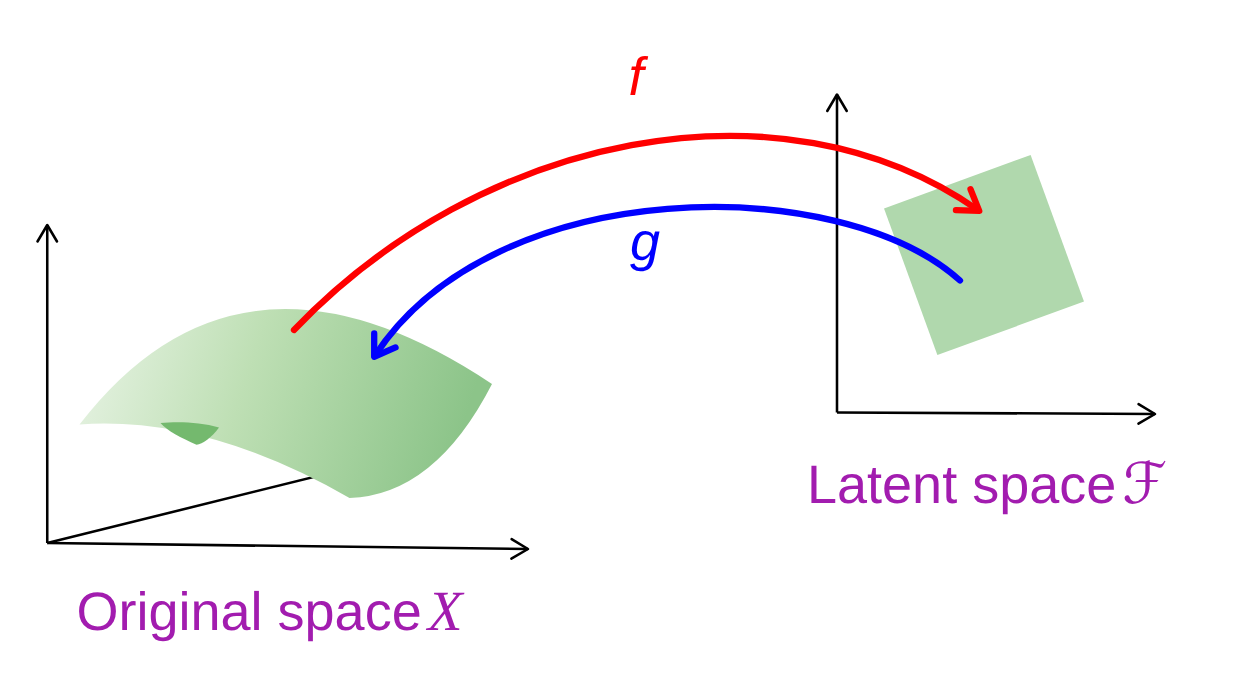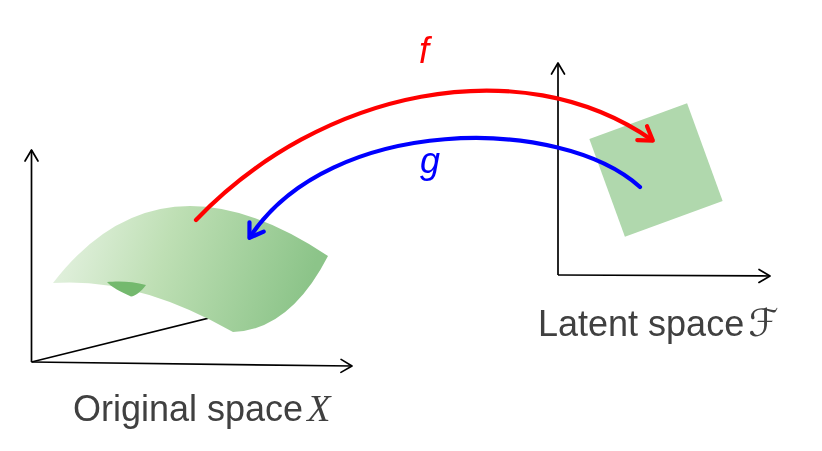--- a/index.html
+++ b/index.html
@@ -7,40 +7,40 @@
     position:relative;
     width:822px;height:451px;
     background:#ffffff;
     overflow:hidden;
     font-family:"Liberation Sans","DejaVu Sans",sans-serif;
   }
   #diagram-svg{position:absolute;left:0;top:0;}
   .fig-label{
     position:absolute;
     font-size:36px;
-    color:#404040;
+    color:#a21caf;
     white-space:nowrap;
     line-height:1.15;
   }
   .math-symbol{
     font-family:"Liberation Serif","DejaVu Serif","DejaVu Sans",serif;
     font-style:italic;
     font-size:38px;
     padding-left:4px;
   }
   .map-label{
     position:absolute;
     font-style:italic;
     font-size:36px;
     line-height:1.1;
     font-family:"Liberation Sans","DejaVu Sans",sans-serif;
   }
   #map-f-label{left:419px;top:31px;color:#ff0000;}
   #map-g-label{left:420px;top:141px;color:#0000ff;}
-  #original-space-label{left:73px;top:387px;}
+  #original-space-label{left:51px;top:387px;}
   #latent-space-label{left:538px;top:302px;}
 </style>
 </head>
 <body>
 
 <div id="stage">
 
   <svg id="diagram-svg" width="822" height="451" viewBox="0 0 822 451">
     <defs>
       <linearGradient id="surfGrad" x1="0" y1="0" x2="1" y2="0.15">

